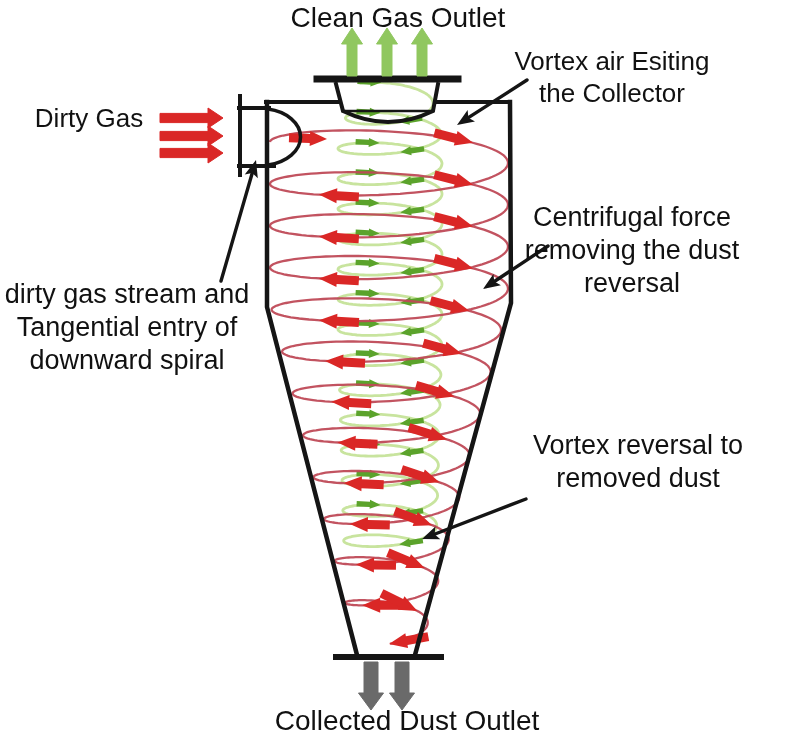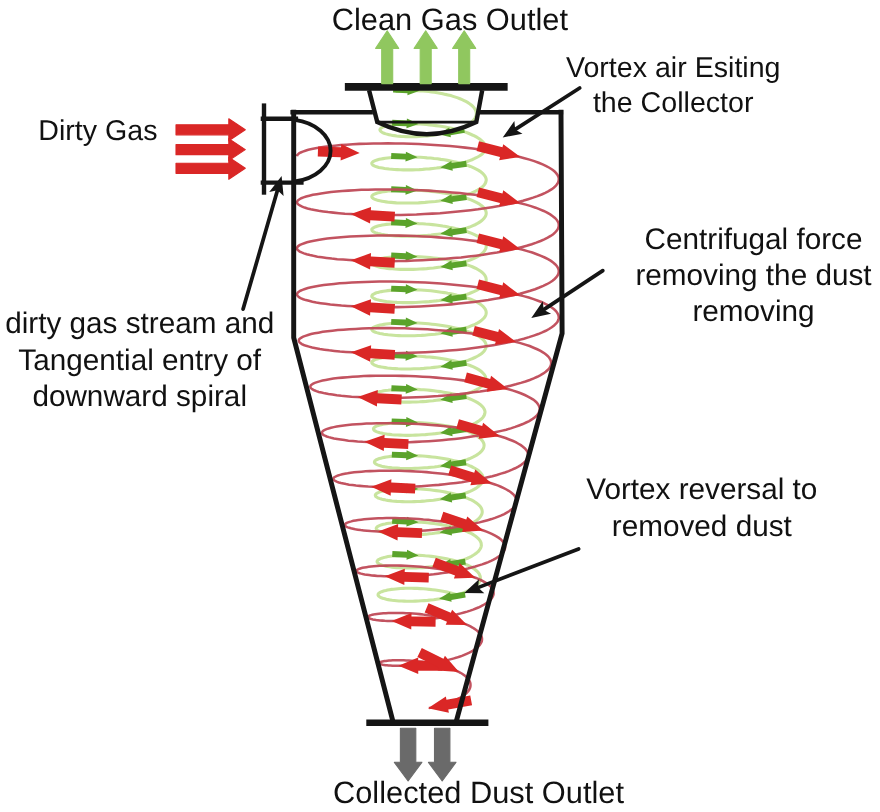--- a/index.html
+++ b/index.html
@@ -115,47 +115,47 @@
         <path d="M0 0 L-17 -6.8 L-13.5 0 L-17 6.8 Z" fill="#151515" transform="translate(457 125) rotate(147.2647737278924)"></path>
         <line x1="221" y1="281" x2="252.10988576246902" y2="173.44868064974995" stroke="#151515" stroke-width="3.4" stroke-linecap="round"></line>
         <path d="M0 0 L-17 -6.8 L-13.5 0 L-17 6.8 Z" fill="#151515" transform="translate(256 160) rotate(-73.86715946951463)"></path>
         <line x1="548" y1="246" x2="494.67626649275127" y2="281.2757006278722" stroke="#151515" stroke-width="3.4" stroke-linecap="round"></line>
         <path d="M0 0 L-17 -6.8 L-13.5 0 L-17 6.8 Z" fill="#151515" transform="translate(483 289) rotate(146.513831184487)"></path>
         <line x1="526" y1="499" x2="435.0668384868428" y2="533.9742928896758" stroke="#151515" stroke-width="3.4" stroke-linecap="round"></line>
         <path d="M0 0 L-17 -6.8 L-13.5 0 L-17 6.8 Z" fill="#151515" transform="translate(422 539) rotate(158.96248897457818)"></path>
       </g>
   </svg>
 
-  <div class="lbl fs28" style="left:398px;top:1px;margin-left:11px;">
+  <div class="lbl fs28" style="left:398px;top:1px;">
     <div>Clean Gas Outlet</div>
   </div>
 
   <div class="lbl fs26" style="left:612px;top:46px;">
     <div>Vortex air Esiting</div>
     <div>the Collector</div>
   </div>
 
   <div class="lbl fs26" style="left:89px;top:103px;">
     <div>Dirty Gas</div>
   </div>
 
   <div class="lbl fs27" style="left:127px;top:278px;">
     <div>dirty gas stream and</div>
     <div>Tangential entry of</div>
     <div>downward spiral</div>
   </div>
 
-  <div class="lbl fs27" style="left:685px;top:201px;text-align:center;">
+  <div class="lbl fs27" style="left:632px;top:201px;text-align:center;">
     <div>Centrifugal force</div>
     <div>removing the dust</div>
-    <div>removing</div>
+    <div>reversal</div>
   </div>
 
   <div class="lbl fs27" style="left:638px;top:429px;text-align:center;">
     <div>Vortex reversal to</div>
     <div>removed dust</div>
   </div>
 
-  <div class="lbl fs28" style="left:407px;top:704px;margin-left:28px;">
+  <div class="lbl fs28" style="left:407px;top:704px;">
     <div>Collected Dust Outlet</div>
   </div>
 
 </div>
 
 </body></html>

